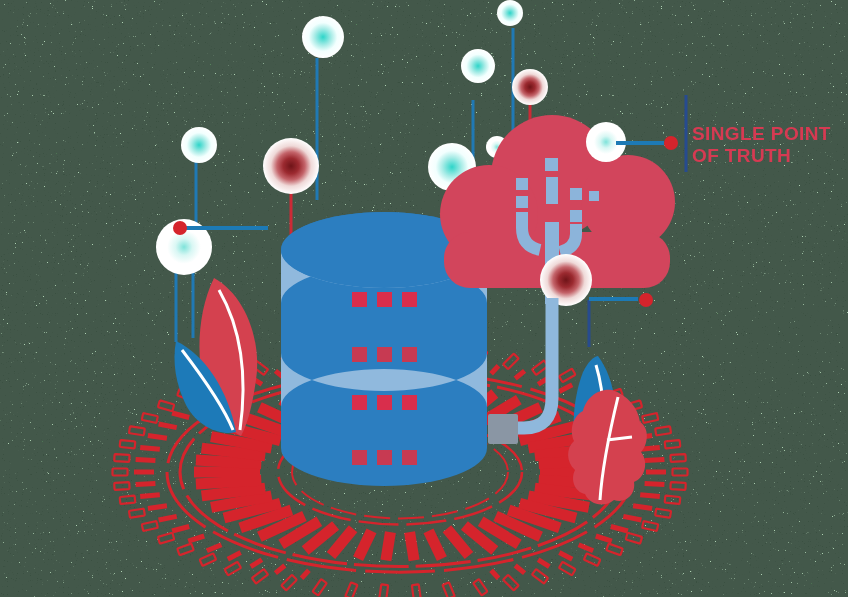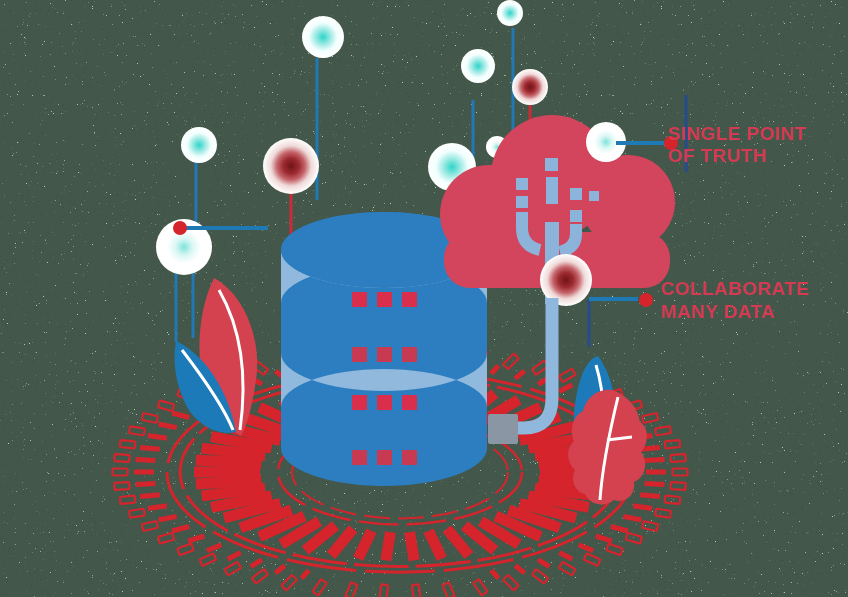--- a/index.html
+++ b/index.html
@@ -16,21 +16,21 @@
     white-space:pre-line;
     letter-spacing:.4px;
     -webkit-user-select:none;user-select:none;
   }
   .label-left{
     left:0;top:216px;width:166px;
     text-align:right;
     font-size:18px;line-height:23px;
   }
   .label-spot{
-    left:668px;top:123px;width:156px;
+    left:692px;top:123px;width:156px;
     font-size:19px;line-height:22px;
   }
   .label-collab{
     left:661px;top:277px;width:187px;
     font-size:19px;line-height:23px;
   }
 </style>
 </head>
 <body>
 
@@ -310,15 +310,13 @@
     <circle cx="671" cy="143" r="7" fill="#d5242c"></circle>
     <line x1="589" y1="299" x2="638" y2="299" stroke="#1d7ab5" stroke-width="4"></line>
     <circle cx="646" cy="300" r="7" fill="#d5242c"></circle>
     <line x1="186" y1="228" x2="268" y2="228" stroke="#1d7ab5" stroke-width="4"></line>
     <circle cx="180" cy="228" r="7" fill="#d5242c"></circle>
   </g>
     </svg>
 
   <div class="label label-spot">SINGLE POINT
 OF TRUTH</div>
-  <div class="label label-collab">COLLABORATE
-MANY DATA</div>
 </div>
 
 </body></html>

